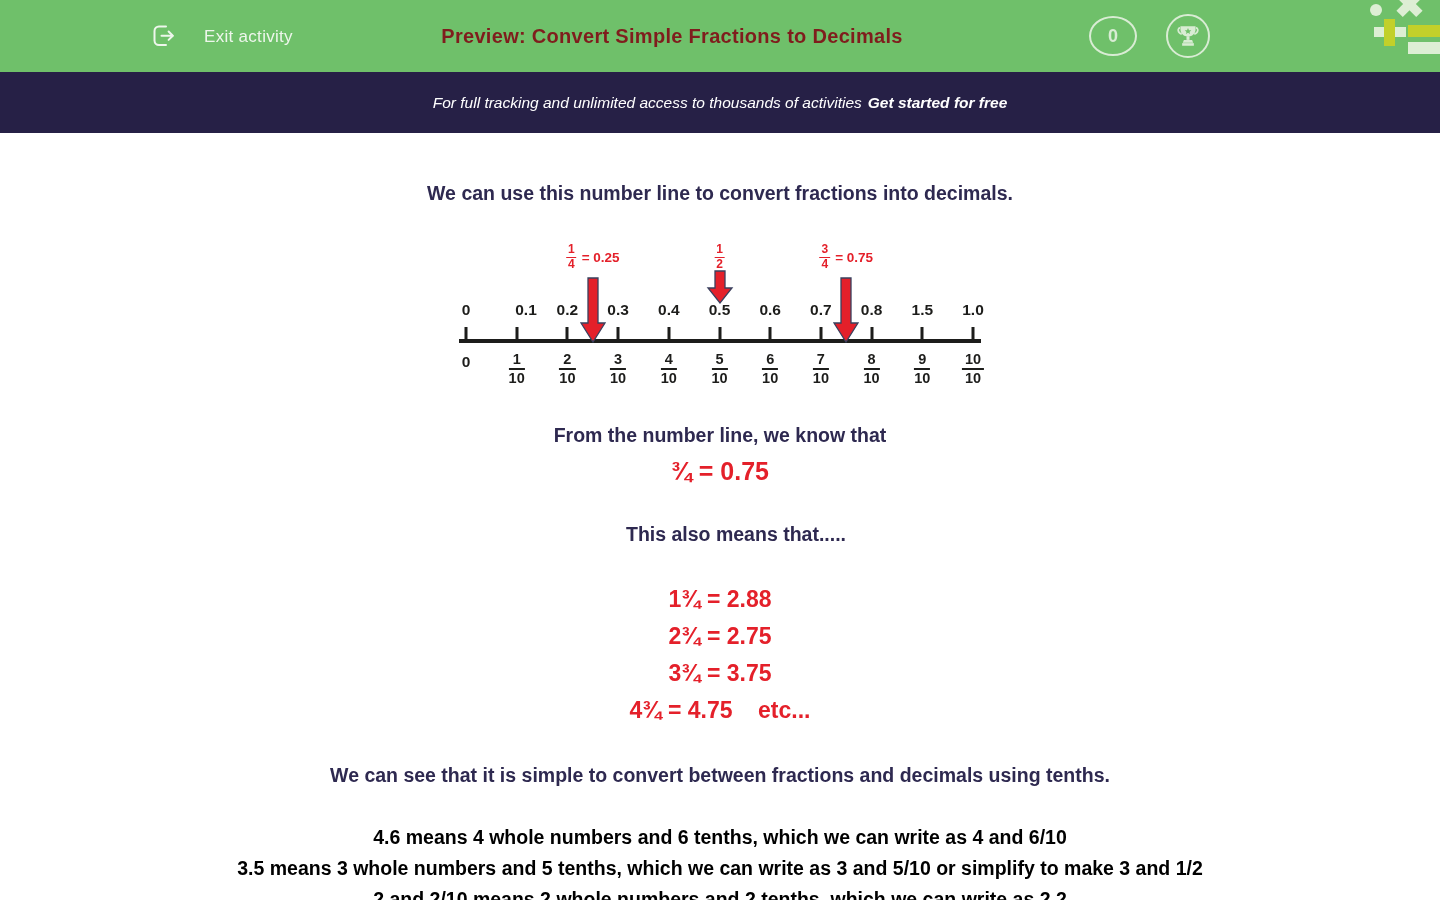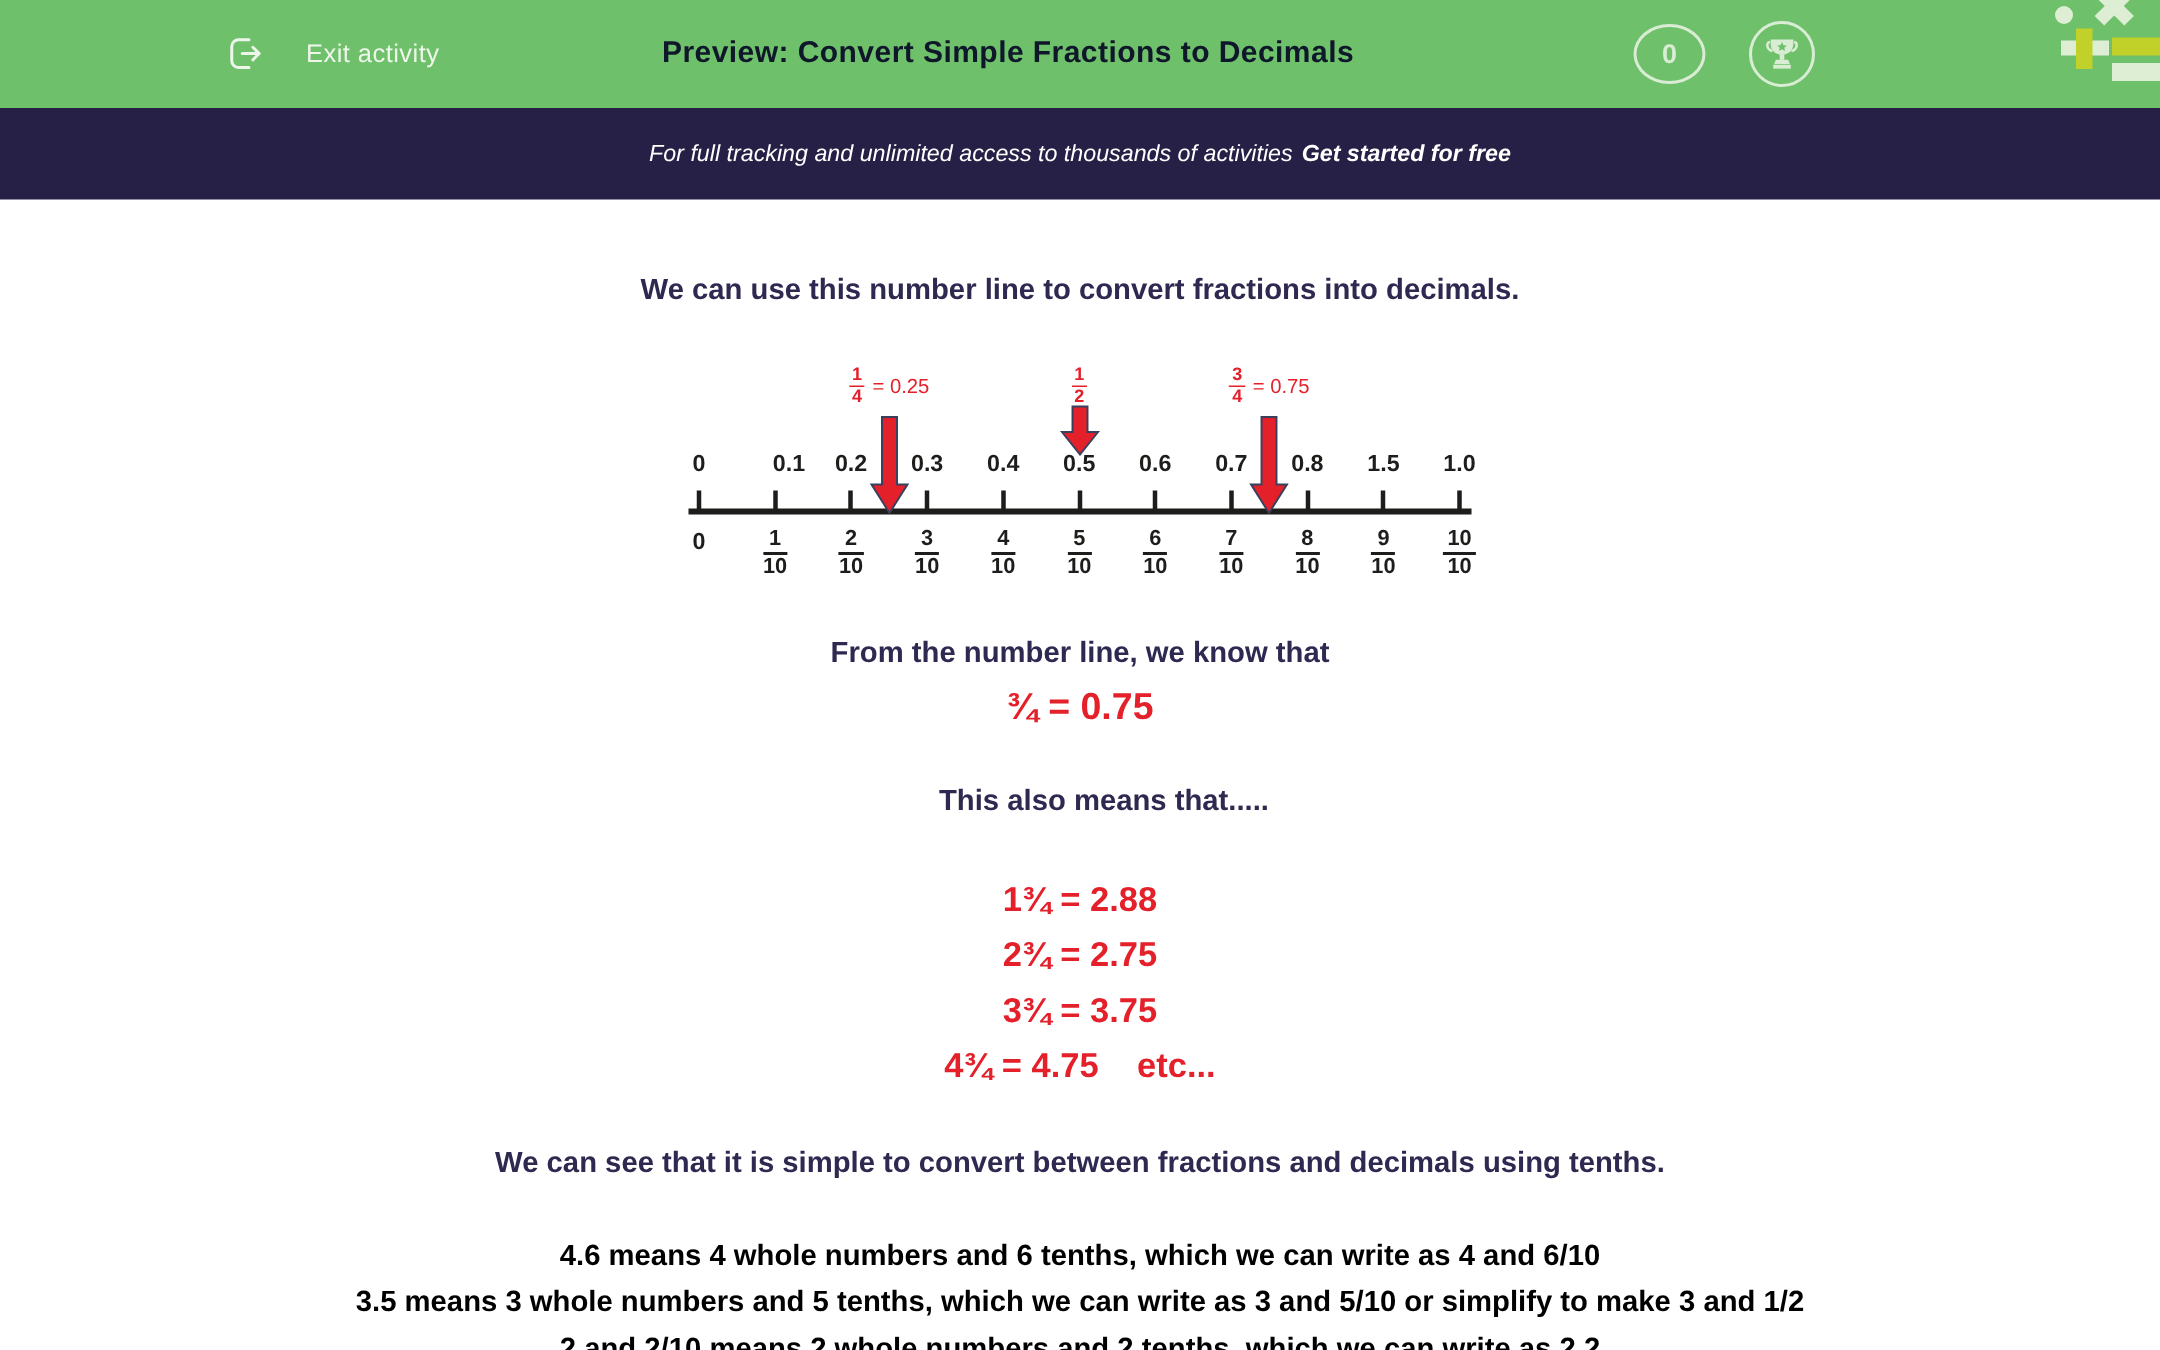--- a/index.html
+++ b/index.html
@@ -5,21 +5,21 @@
   * { margin:0; padding:0; box-sizing:border-box; }
   html,body { width:1440px; height:900px; overflow:hidden; background:#ffffff;
               font-family:"Liberation Sans","DejaVu Sans",sans-serif; }
 
   
   .topbar { position:relative; height:72px; background:#6fc06a; }
   .exit-btn { position:absolute; left:150px; top:50%; transform:translateY(-50%);
               display:flex; align-items:center; gap:26px; color:#eef6ec; cursor:pointer; }
   .exit-btn span { font-size:17px; font-weight:500; letter-spacing:.3px; }
   .topbar h1 { position:absolute; left:0; right:96px; top:50%; transform:translateY(-50%);
-               text-align:center; font-size:20px; font-weight:700; color:#0f172a; letter-spacing:.3px; }
+               text-align:center; font-size:20px; font-weight:700; color:#7f1d1d; letter-spacing:.3px; }
   .score-pill { position:absolute; right:303px; top:50%; transform:translateY(-50%);
                 width:48px; height:40px; border:2px solid #d9ecd4; border-radius:50%;
                 display:flex; align-items:center; justify-content:center;
                 color:#d9ecd4; font-size:18px; font-weight:600; }
   .trophy-wrap { position:absolute; right:230px; top:50%; transform:translateY(-50%);
                  width:44px; height:44px; border:2px solid #d9ecd4; border-radius:50%;
                  display:flex; align-items:center; justify-content:center; cursor:pointer; }
 
   
   .logo { position:absolute; right:0; top:0; width:75px; height:58px; overflow:hidden; }
@@ -56,21 +56,21 @@
   .nl-dec { position:absolute; top:61px; transform:translateX(-50%); font-weight:700; font-size:15.5px; color:#1d1d1b; }
   .nl-frac { position:absolute; top:112px; transform:translateX(-50%); text-align:center;
              font-weight:700; font-size:14.5px; color:#1d1d1b; line-height:1.06; }
   .nl-frac .num { display:block; border-bottom:2.5px solid #1d1d1b; padding:0 3px 1px; }
   .nl-frac .den { display:block; padding-top:1px; }
   .nl-zero { position:absolute; top:113px; transform:translateX(-50%); font-weight:700; font-size:15.5px; color:#1d1d1b; }
   .nl-ann { position:absolute; top:3px; transform:translateX(-50%); display:flex; align-items:center;
             gap:5px; color:#e4202a; }
   .nl-ann .afrac { font-size:12px; font-weight:700; text-align:center; line-height:1.15; }
   .nl-ann .afrac .num { display:block; border-bottom:1.5px solid #e4202a; padding:0 2px; }
-  .nl-ann .aeq { font-size:13.5px; font-weight:400; }
+  .nl-ann .aeq { font-size:13.5px; font-weight:700; }
   .nl-arrow { position:absolute; transform:translateX(-50%); }
 </style>
 </head>
 <body>
 
 <header class="topbar">
   <div class="exit-btn">
     <svg width="28" height="27" viewBox="0 0 28 27" fill="none" stroke="#eef6ec" stroke-width="2" stroke-linecap="round" stroke-linejoin="round">
       <path d="M16 4 H9 a4.5 4.5 0 0 0 -4.5 4.5 v9.5 a4.5 4.5 0 0 0 4.5 4.5 h7"></path>
       <path d="M11.5 13.2 h11"></path>

